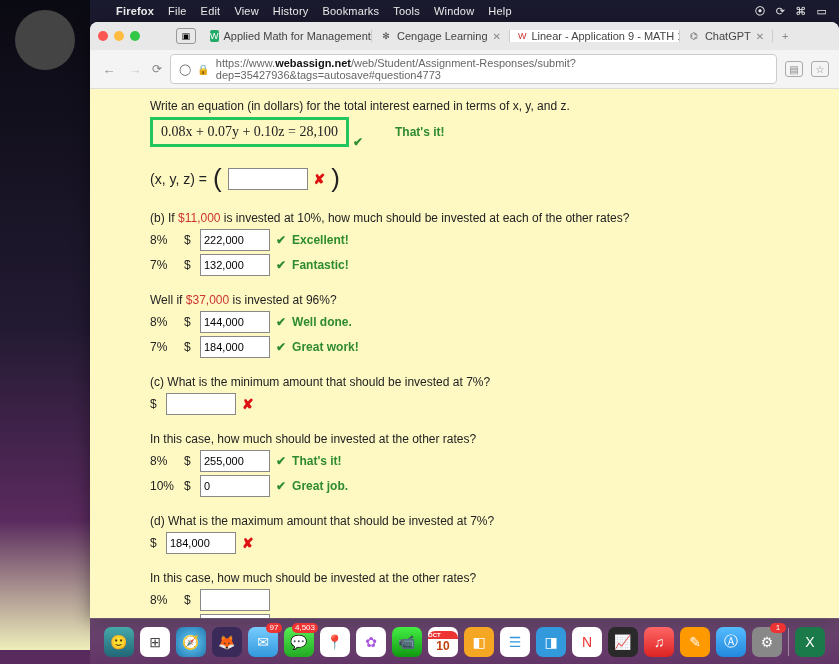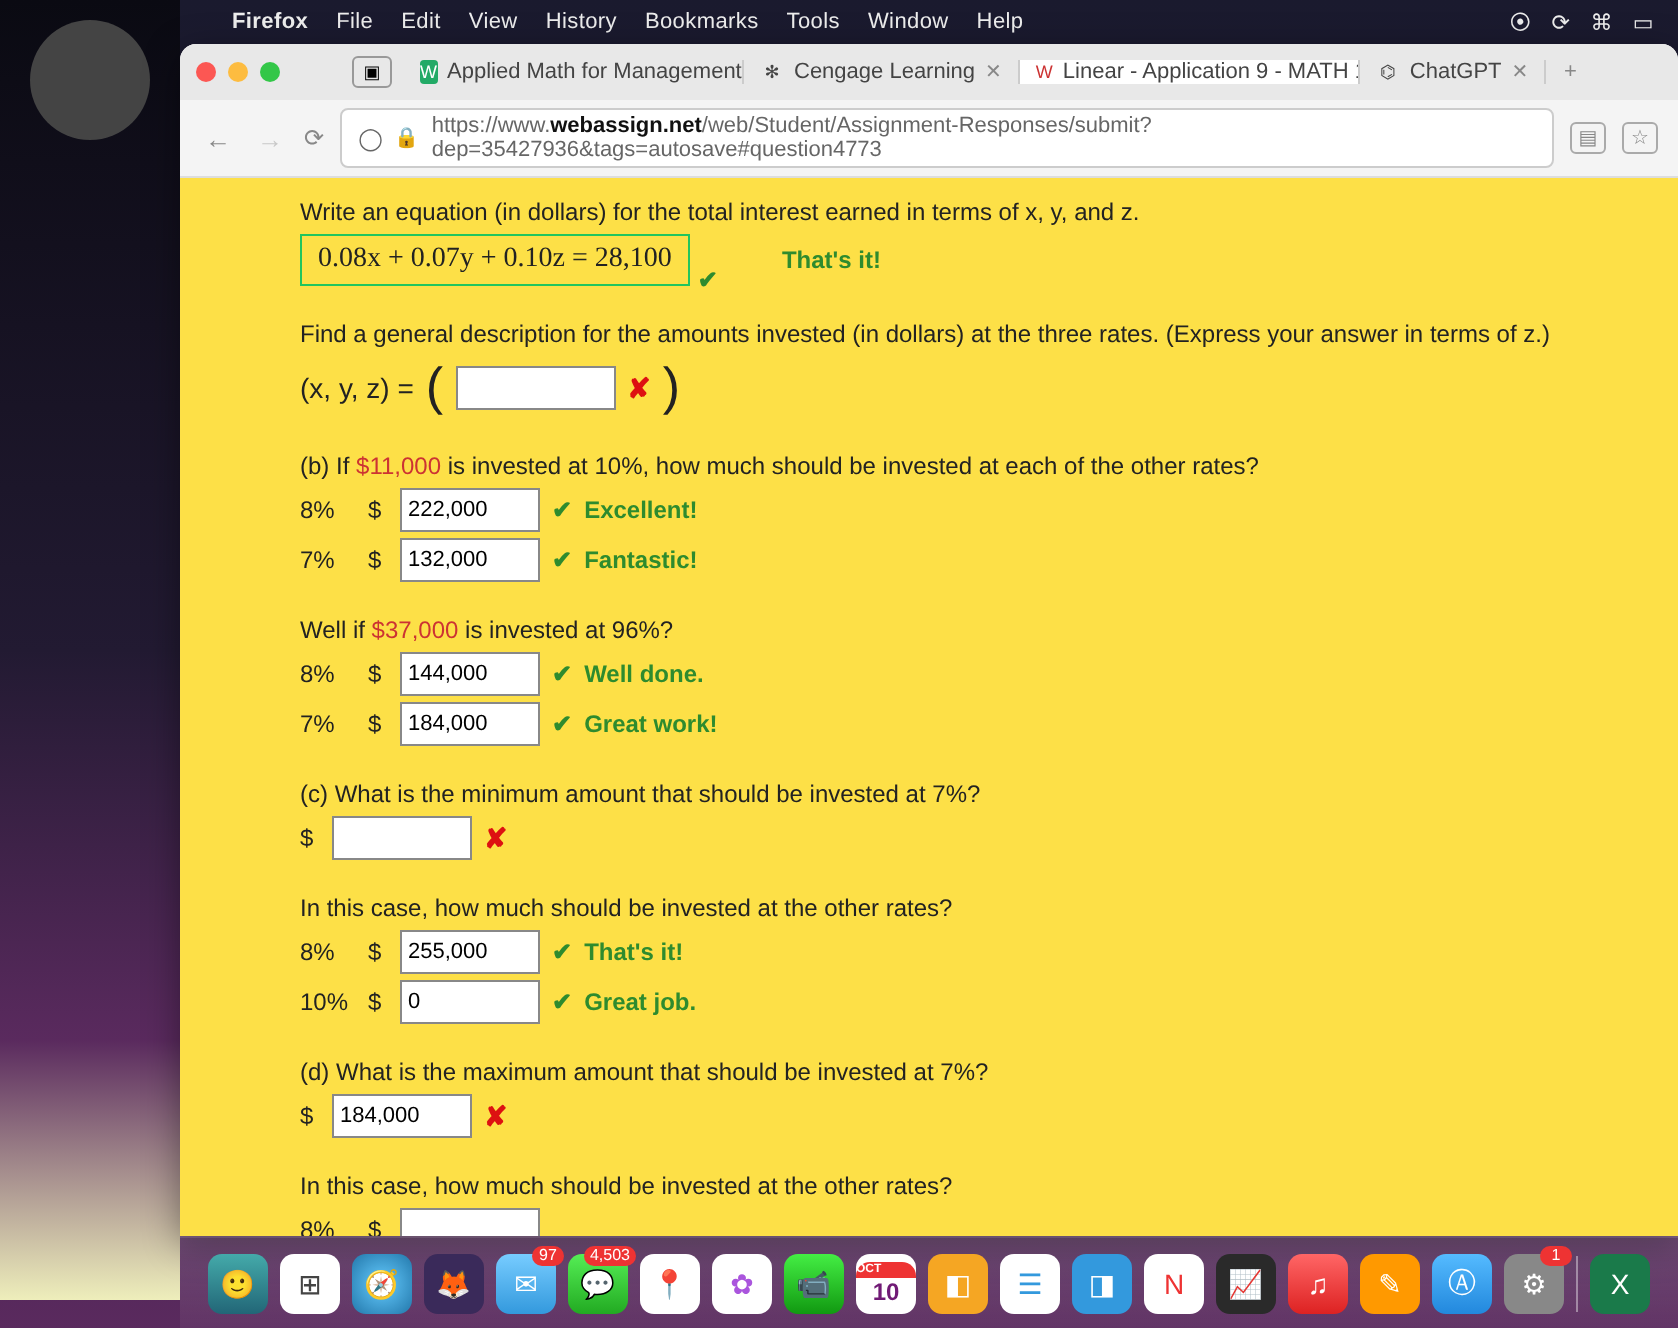--- a/index.html
+++ b/index.html
@@ -20,38 +20,38 @@
 .tab .close { margin-left:auto; font-size:10px; color:#888; }
 .tab.active { background:#fff; }
 .newtab { width:24px; display:flex; align-items:center; justify-content:center; color:#888; }
 .urlbar { display:flex; align-items:center; gap:8px; padding:4px 10px; background:#f4f4f4; border-bottom:1px solid #ddd; }
 .nav-arrow { width:18px; text-align:center; color:#888; font-size:13px; }
 .reload { color:#888; font-size:12px; }
 .addr { flex:1; display:flex; align-items:center; gap:6px; border:1px solid #ccc; border-radius:4px; background:#fff; padding:2px 8px; font-size:11px; color:#666; }
 .addr .lock { font-size:10px; }
 .addr .url b { color:#111; }
 .icon-sq { width:18px; height:16px; border:1px solid #aaa; border-radius:3px; display:flex; align-items:center; justify-content:center; font-size:10px; color:#888; }
-.content { flex:1; background:#fde047; overflow:auto; padding:6px 0 20px 60px; font-size:12px; color:#222; }
+.content { flex:1; background:#fef9c3; overflow:auto; padding:6px 0 20px 60px; font-size:12px; color:#222; }
 .qtext { margin:4px 0; }
-.eqbox { display:inline-block; border:1px solid #22c55e; padding:4px 8px; font-family:"Times New Roman",serif; font-size:14px; }
+.eqbox { display:inline-block; border:3px solid #22c55e; padding:4px 8px; font-family:"Times New Roman",serif; font-size:14px; }
 .feedback { color:#2e8b2e; font-weight:bold; display:inline-flex; align-items:center; gap:4px; }
 .check { color:#2e8b2e; font-weight:bold; }
 .cross { color:#d11; font-weight:bold; font-size:14px; }
 .input-sm { width:70px; height:22px; border:1px solid #888; font-size:11px; padding:0 3px; text-align:left; }
 .row { display:flex; align-items:center; gap:6px; margin:3px 0; }
 .rate { width:28px; }
 .dollar { width:10px; color:#222; }
 .section-gap { height:10px; }
 .amount8 { color:#c33; }
 .dock { position:absolute; left:90px; right:0; bottom:0; height:46px; display:flex; align-items:center; justify-content:center; gap:6px; padding:0 10px; background:linear-gradient(180deg,rgba(255,255,255,.15),rgba(255,255,255,.05)); border-top:1px solid rgba(255,255,255,.2); }
 .dock-icon { width:30px; height:30px; border-radius:7px; display:flex; align-items:center; justify-content:center; font-size:14px; color:#fff; position:relative; }
 .dock-icon.badge::after { content:attr(data-badge); position:absolute; top:-4px; right:-4px; background:#e33; color:#fff; font-size:8px; border-radius:8px; padding:0 3px; line-height:10px; min-width:10px; text-align:center; }
 .dock-cal { background:#fff; color:#e33; font-size:8px; font-weight:bold; flex-direction:column; line-height:1; }
 .dock-cal .m { background:#e33; color:#fff; width:100%; border-radius:7px 7px 0 0; font-size:6px; padding:1px 0; }
-.dock-cal .d { color:#701a75; font-size:12px; padding:1px 0; }
+.dock-cal .d { color:#c2410c; font-size:12px; padding:1px 0; }
 </style>
 </head>
 <body>
 
 <div class="left-strip">
   <div class="blob"></div>
 </div>
 
 <div class="menubar">
   <span class="apple"></span>
@@ -124,21 +124,20 @@
     <div class="row">
       <span class="eqbox">0.08x + 0.07y + 0.10z = 28,100</span>
       <span style="width:20px"></span>
       <span class="feedback">
         <span class="check" style="position:relative;top:10px;left:-28px;">✔</span>
         <span>That's it!</span>
       </span>
     </div>
 
     <div class="section-gap"></div>
-    <div class="qtext">Find a general description for the amounts invested (in dollars) at the three rates. (Express your answer in terms of z.)</div>
     <div class="row" style="font-family:'Times New Roman',serif;font-size:14px">
       <span>(x, y, z) =</span>
       <span style="font-size:26px">(</span>
       <input class="input-sm" style="width: 80px;">
       <span class="cross">✘</span>
       <span style="font-size:26px">)</span>
     </div>
 
     <div class="section-gap"></div>
     <div class="qtext">

